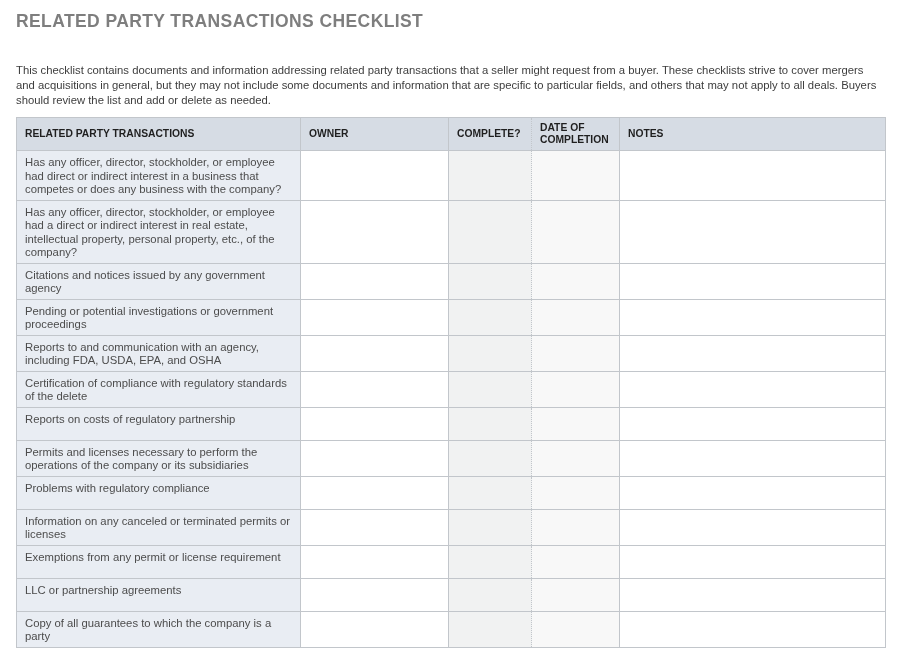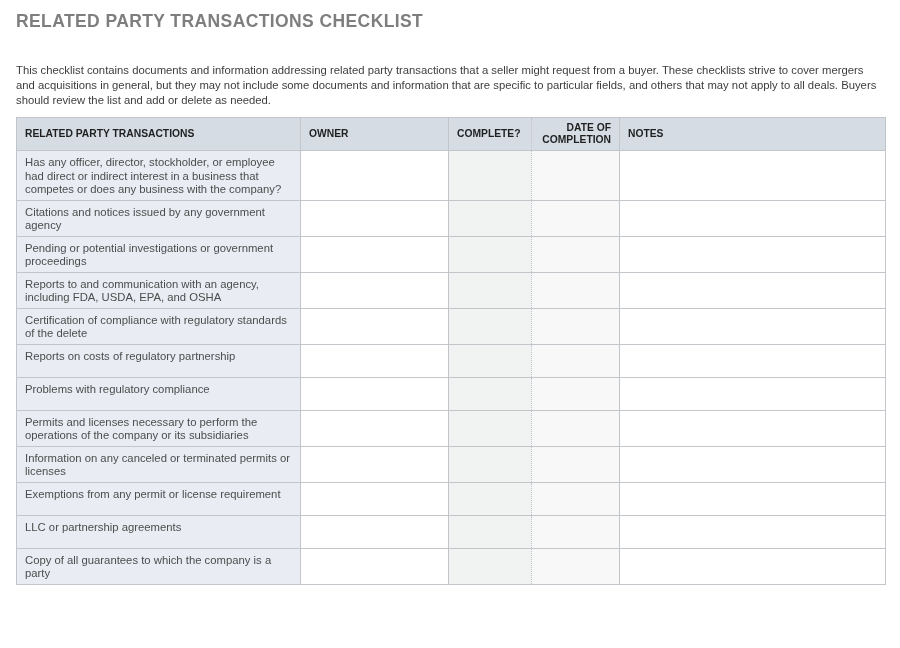--- a/index.html
+++ b/index.html
@@ -55,21 +55,21 @@
     padding: 5px 8px 3px 8px;
     height: 33px;
     vertical-align: top;
   }
   td.col-item  { background: #e9edf3; }
   td.col-owner { background: #ffffff; }
   td.col-complete { background: #f1f2f2; border-right-style: dotted; }
   td.col-date  { background: #f8f8f8; border-left-style: dotted; }
   td.col-notes { background: #ffffff; }
   th.col-complete { border-right-style: dotted; }
-  th.col-date  { border-left-style: dotted; text-align: right; }
+  th.col-date  { border-left-style: dotted; }
 </style>
 </head>
 <body>
 
 <div class="page">
   <h1 class="doc-title">RELATED PARTY TRANSACTIONS CHECKLIST</h1>
   <p class="intro">This checklist contains documents and information addressing related party transactions that a seller might request from a buyer. These checklists strive to cover mergers and acquisitions in general, but they may not include some documents and information that are specific to particular fields, and others that may not apply to all deals. Buyers should review the list and add or delete as needed.</p>
 
   <table class="checklist">
     <colgroup>
@@ -84,20 +84,27 @@
         <th class="col-item">RELATED PARTY TRANSACTIONS</th>
         <th class="col-owner">OWNER</th>
         <th class="col-complete">COMPLETE?</th>
         <th class="col-date">DATE OF COMPLETION</th>
         <th class="col-notes">NOTES</th>
       </tr>
     </thead>
     <tbody>
         <tr>
           <td class="col-item">Has any officer, director, stockholder, or employee had direct or indirect interest in a business that competes or does any business with the company?</td>
+          <td class="col-owner"></td>
+          <td class="col-complete"></td>
+          <td class="col-date"></td>
+          <td class="col-notes"></td>
+        </tr>
+        <tr>
+          <td class="col-item">Has any officer, director, stockholder, or employee had a direct or indirect interest in real estate, intellectual property, personal property, etc., of the company?</td>
           <td class="col-owner"></td>
           <td class="col-complete"></td>
           <td class="col-date"></td>
           <td class="col-notes"></td>
         </tr>
         <tr>
           <td class="col-item">Citations and notices issued by any government agency</td>
           <td class="col-owner"></td>
           <td class="col-complete"></td>
           <td class="col-date"></td>
@@ -125,28 +132,28 @@
           <td class="col-notes"></td>
         </tr>
         <tr>
           <td class="col-item">Reports on costs of regulatory partnership</td>
           <td class="col-owner"></td>
           <td class="col-complete"></td>
           <td class="col-date"></td>
           <td class="col-notes"></td>
         </tr>
         <tr>
-          <td class="col-item">Problems with regulatory compliance</td>
+          <td class="col-item">Permits and licenses necessary to perform the operations of the company or its subsidiaries</td>
           <td class="col-owner"></td>
           <td class="col-complete"></td>
           <td class="col-date"></td>
           <td class="col-notes"></td>
         </tr>
         <tr>
-          <td class="col-item">Permits and licenses necessary to perform the operations of the company or its subsidiaries</td>
+          <td class="col-item">Problems with regulatory compliance</td>
           <td class="col-owner"></td>
           <td class="col-complete"></td>
           <td class="col-date"></td>
           <td class="col-notes"></td>
         </tr>
         <tr>
           <td class="col-item">Information on any canceled or terminated permits or licenses</td>
           <td class="col-owner"></td>
           <td class="col-complete"></td>
           <td class="col-date"></td>

